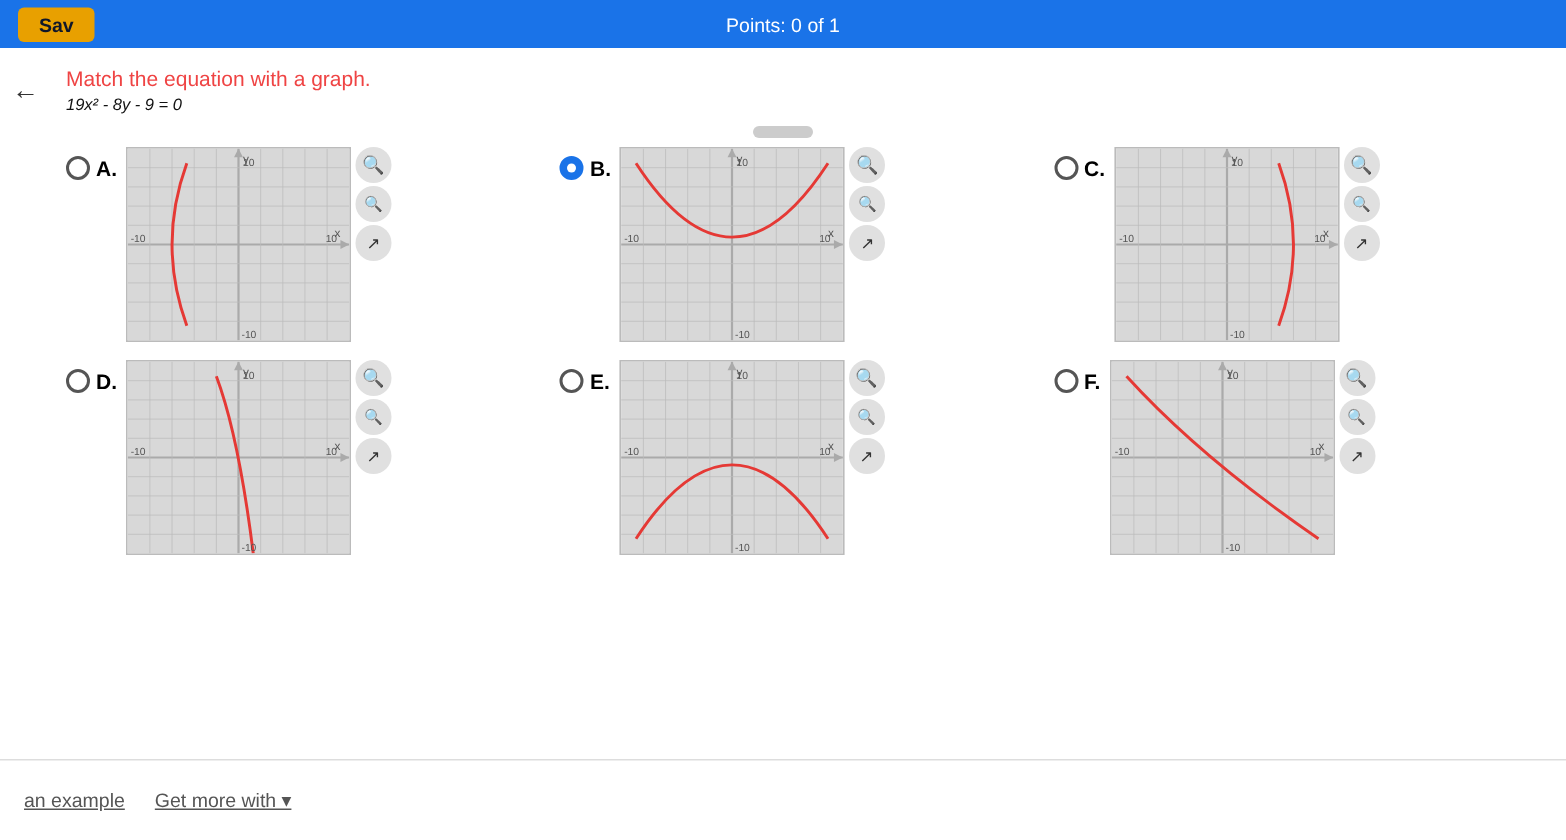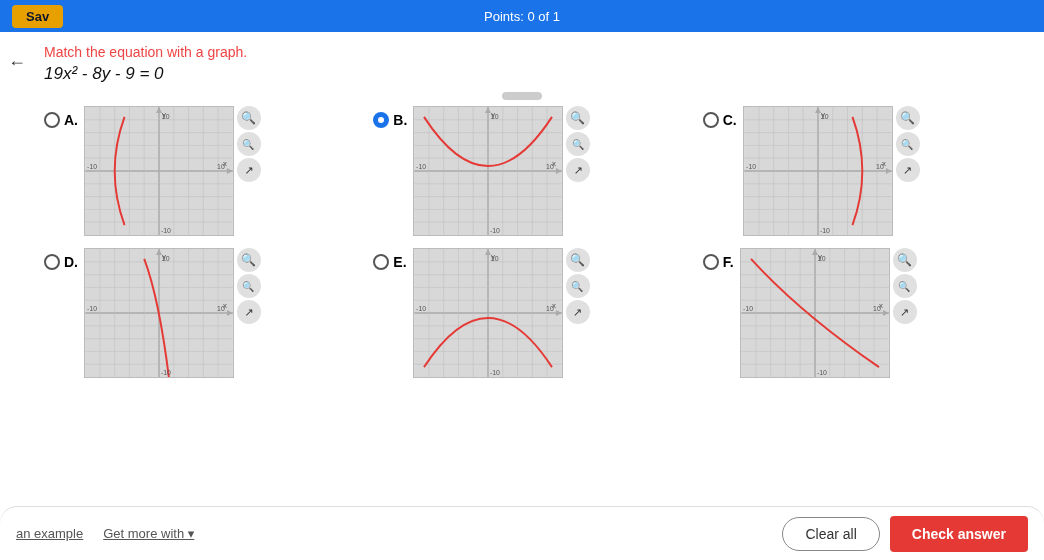--- a/index.html
+++ b/index.html
@@ -53,21 +53,21 @@
       color: #333;
     }
     .question-text {
       margin-left: 24px;
       font-size: 14px;
       color: #ef4444;
       margin-bottom: 4px;
     }
     .equation {
       margin-left: 24px;
-      font-size: 17px;
+      font-size: 11px;
       color: #111;
       margin-bottom: 8px;
       font-style: italic;
     }
     .scroll-hint {
       display: flex;
       justify-content: center;
       margin-bottom: 6px;
     }
     .scroll-hint-bar {
@@ -160,21 +160,20 @@
       bottom: 0;
       left: 0;
       right: 0;
       height: 54px;
       background: white;
       border-top: 1px solid #ddd;
       display: flex;
       align-items: center;
       padding: 0 16px;
       justify-content: space-between;
-      border-radius: 17px;
     }
     .bottom-links {
       display: flex;
       gap: 20px;
       align-items: center;
     }
     .link-text {
       font-size: 13px;
       color: #555;
       cursor: pointer;
@@ -510,18 +509,14 @@
       </div>
     </div>
 
   </div>
 
   <div class="bottom-bar">
     <div class="bottom-links">
       <span class="link-text">an example</span>
       <span class="link-text">Get more with ▾</span>
     </div>
-    <div class="bottom-right">
-      <button class="clear-all-btn">Clear all</button>
-      <button class="check-answer-btn">Check answer</button>
-    </div>
   </div>
 </div>
 
 </body></html>

